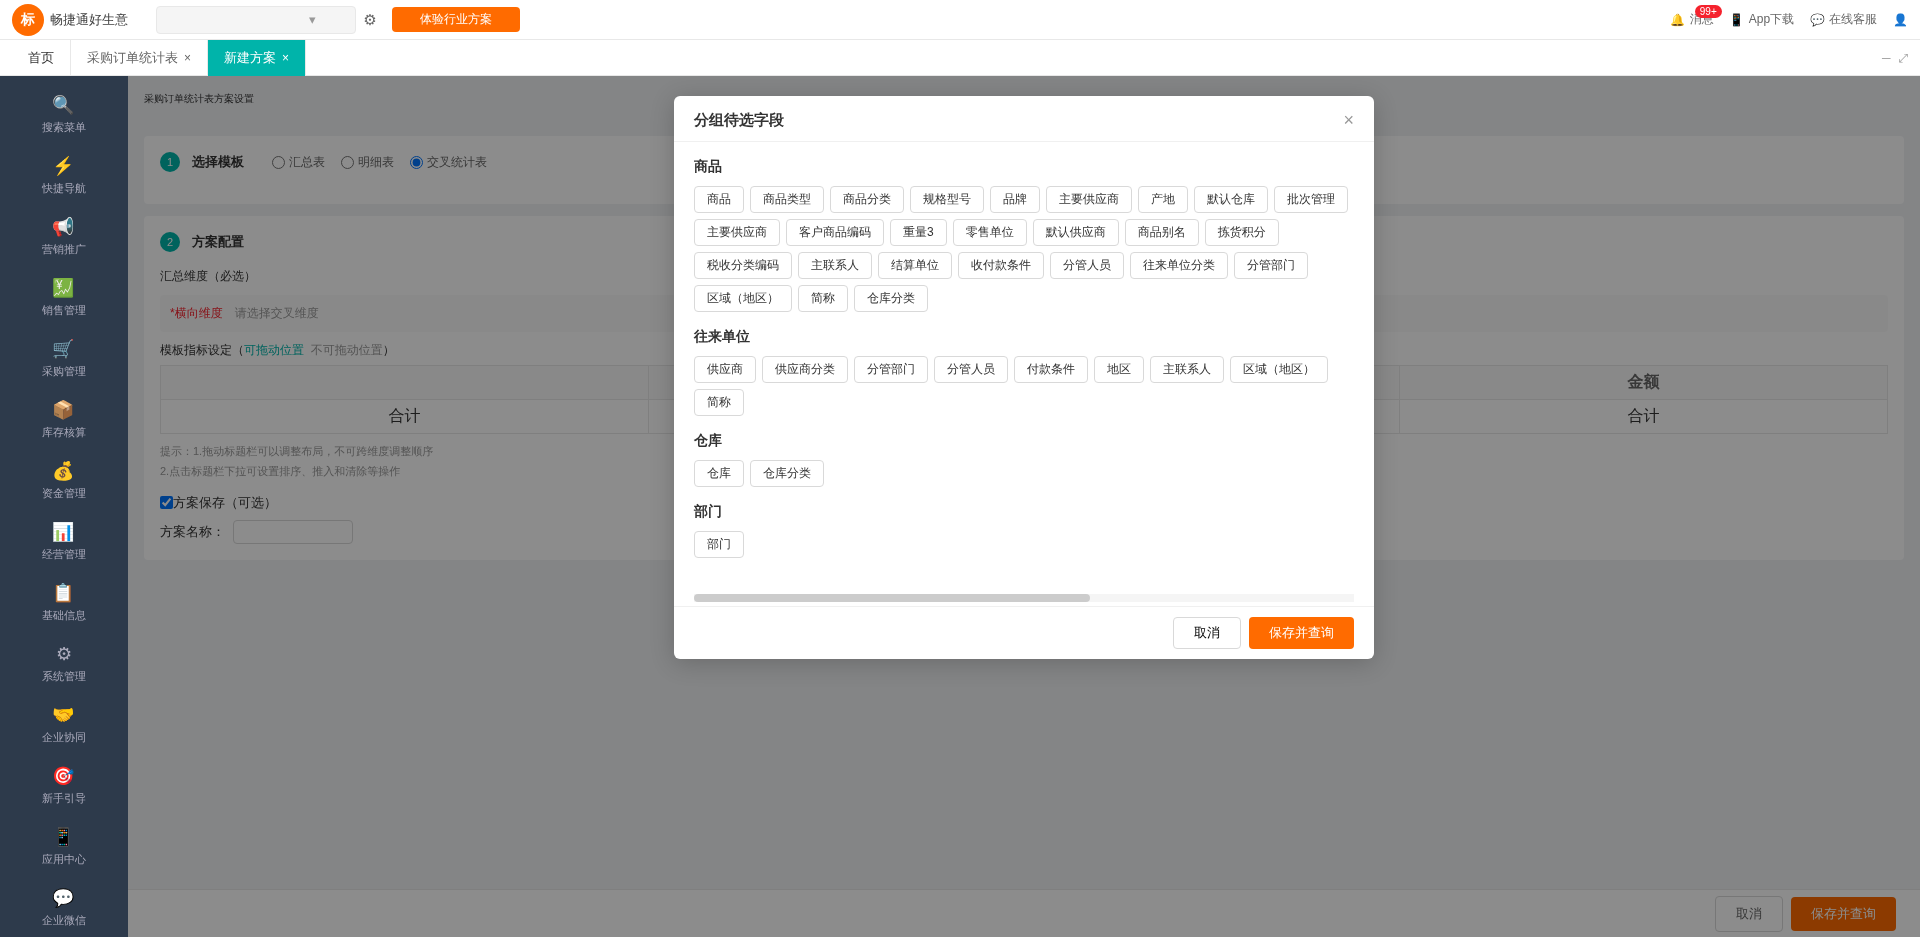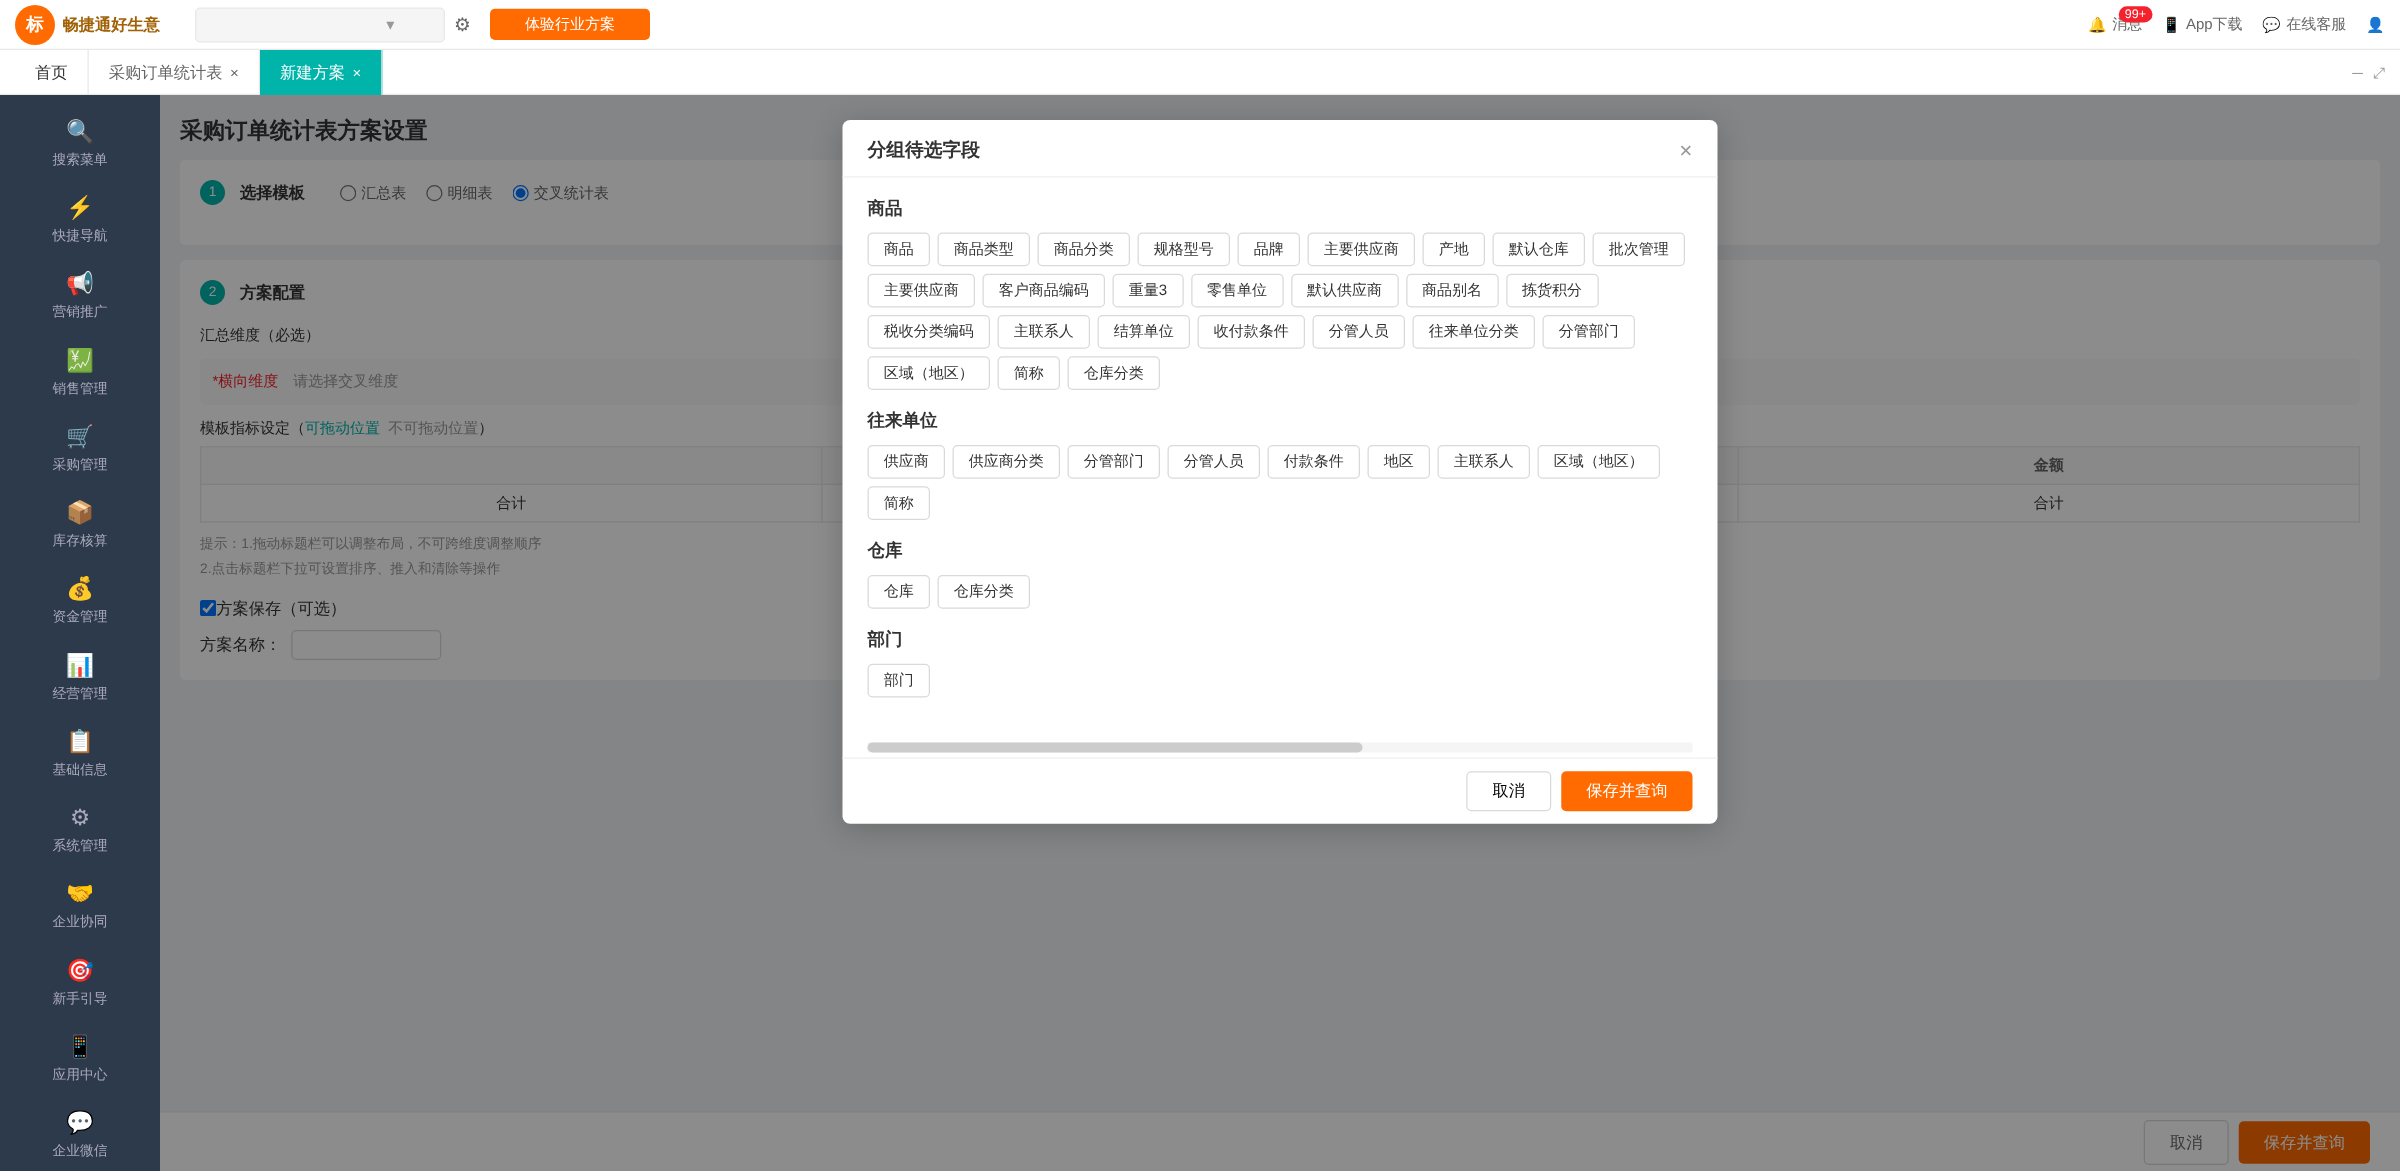--- a/index.html
+++ b/index.html
@@ -2,21 +2,21 @@
 <html><head>
   <meta charset="utf-8">
   <style>
     * { box-sizing: border-box; margin: 0; padding: 0; }
     body { font-family: 'Microsoft YaHei', Arial, sans-serif; font-size: 13px; background: #f0f2f5; color: #333; overflow: hidden; height: 937px; }
 
     
     .topbar { height: 40px; background: #fff; display: flex; align-items: center; padding: 0 12px; border-bottom: 1px solid #e8e8e8; position: relative; z-index: 10; }
     .topbar-logo { display: flex; align-items: center; width: 128px; }
     .logo-icon { width: 32px; height: 32px; background: #ff6b00; border-radius: 50%; display: flex; align-items: center; justify-content: center; color: #fff; font-size: 14px; font-weight: bold; margin-right: 6px; }
-    .logo-text { color: #a16207; font-size: 13px; font-weight: bold; }
+    .logo-text { color: #404040; font-size: 13px; font-weight: normal; }
     .search-input-wrap { display: flex; align-items: center; background: #f5f5f5; border: 1px solid #e8e8e8; border-radius: 4px; padding: 0 8px; height: 28px; width: 200px; }
     .search-input-wrap input { border: none; background: transparent; outline: none; font-size: 12px; width: 140px; }
     .search-arrow { margin-left: 4px; color: #999; }
     .topbar-btn { background: #ff6b00; color: #fff; border: none; border-radius: 4px; padding: 4px 28px; font-size: 12px; cursor: pointer; margin-left: 8px; }
     .topbar-right { display: flex; align-items: center; gap: 16px; margin-left: auto; }
     .topbar-right-item { display: flex; align-items: center; gap: 4px; font-size: 12px; color: #666; cursor: pointer; position: relative; }
     .badge { background: #f5222d; color: #fff; border-radius: 10px; font-size: 10px; padding: 1px 5px; position: absolute; top: -6px; right: -8px; }
     .gear-btn { width: 28px; height: 28px; display: flex; align-items: center; justify-content: center; cursor: pointer; color: #666; font-size: 15px; }
 
     
@@ -31,21 +31,21 @@
     
     .main-layout { display: flex; height: calc(937px - 76px); }
 
     
     .sidebar { width: 128px; background: #2d3a4b; display: flex; flex-direction: column; padding-top: 8px; }
     .sidebar-item { display: flex; flex-direction: column; align-items: center; padding: 10px 8px; cursor: pointer; color: #aab; font-size: 11px; gap: 4px; }
     .sidebar-icon { font-size: 18px; }
 
     
     .content-area { flex: 1; padding: 16px; overflow: auto; position: relative; background: #f0f2f5; }
-    .page-title { font-size: 18px; font-weight: bold; color: #333; margin-bottom: 12px; }
+    .page-title { font-size: 10px; font-weight: normal; color: #333; margin-bottom: 30px; }
     .config-section { background: #fff; border-radius: 4px; padding: 16px; margin-bottom: 12px; }
     .step-row { display: flex; align-items: center; gap: 12px; margin-bottom: 16px; }
     .step-num { background: #00b4aa; color: #fff; border-radius: 50%; width: 20px; height: 20px; display: flex; align-items: center; justify-content: center; font-size: 11px; flex-shrink: 0; }
     .step-label { font-size: 13px; font-weight: bold; color: #333; margin-right: 16px; }
     .radio-group { display: flex; gap: 16px; align-items: center; }
     .radio-item { display: flex; gap: 4px; font-size: 12px; color: #666; cursor: pointer; }
 
     
     .overlay { position: absolute; top: 0; left: 0; right: 0; bottom: 0; background: rgba(0,0,0,0.45); z-index: 100; display: flex; align-items: flex-start; justify-content: center; padding-top: 20px; }
 
@@ -65,21 +65,21 @@
     .field-tags { display: flex; flex-wrap: wrap; gap: 6px; }
     .field-tag { border: 1px solid #d9d9d9; border-radius: 4px; padding: 4px 12px; font-size: 12px; color: #333; cursor: pointer; background: #fff; }
     .field-tag.selected { border-color: #00b4aa; color: #00b4aa; background: #f0fffe; }
 
     
     .dialog-body::-webkit-scrollbar { width: 6px; }
     .dialog-body::-webkit-scrollbar-track { background: #f5f5f5; }
     .dialog-body::-webkit-scrollbar-thumb { background: #ccc; border-radius: 3px; }
 
     
-    .stat-table { width: 100%; border-collapse: collapse; font-size: 12px; }
+    .stat-table { width: 100%; border-collapse: collapse; font-size: 16px; }
     .stat-table th, .stat-table td { border: 1px solid #e8e8e8; padding: 6px 10px; text-align: center; }
     .stat-table th { background: #fafafa; color: #666; }
     .hint-text { font-size: 11px; color: #999; margin-top: 8px; line-height: 1.8; }
     .save-option { display: flex; align-items: center; gap: 0; font-size: 13px; margin-top: 12px; }
     .plan-name-input { border: 1px solid #d9d9d9; border-radius: 4px; padding: 4px 8px; font-size: 12px; width: 120px; }
 
     
     .page-footer { position: absolute; bottom: 0; right: 0; left: 0; height: 48px; background: #fff; border-top: 1px solid #e8e8e8; display: flex; align-items: center; justify-content: flex-end; padding: 0 24px; gap: 8px; }
     .btn-save-confirm { background: #ff6b00; color: #fff; border: none; border-radius: 4px; padding: 8px 20px; font-size: 13px; cursor: pointer; }
     .btn-cancel-page { background: #fff; color: #666; border: 1px solid #d9d9d9; border-radius: 4px; padding: 8px 20px; font-size: 13px; cursor: pointer; }

